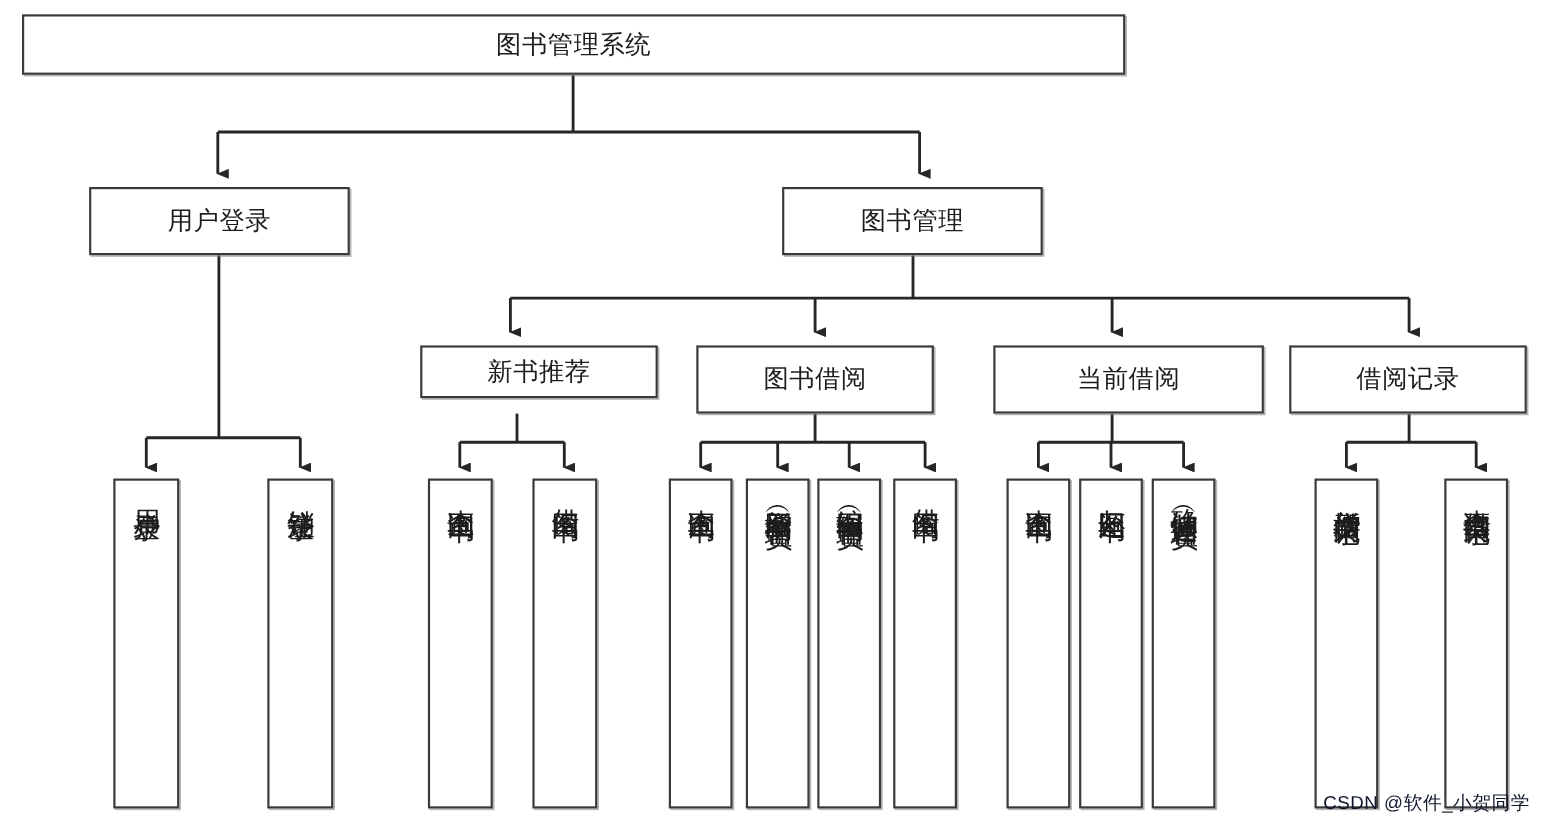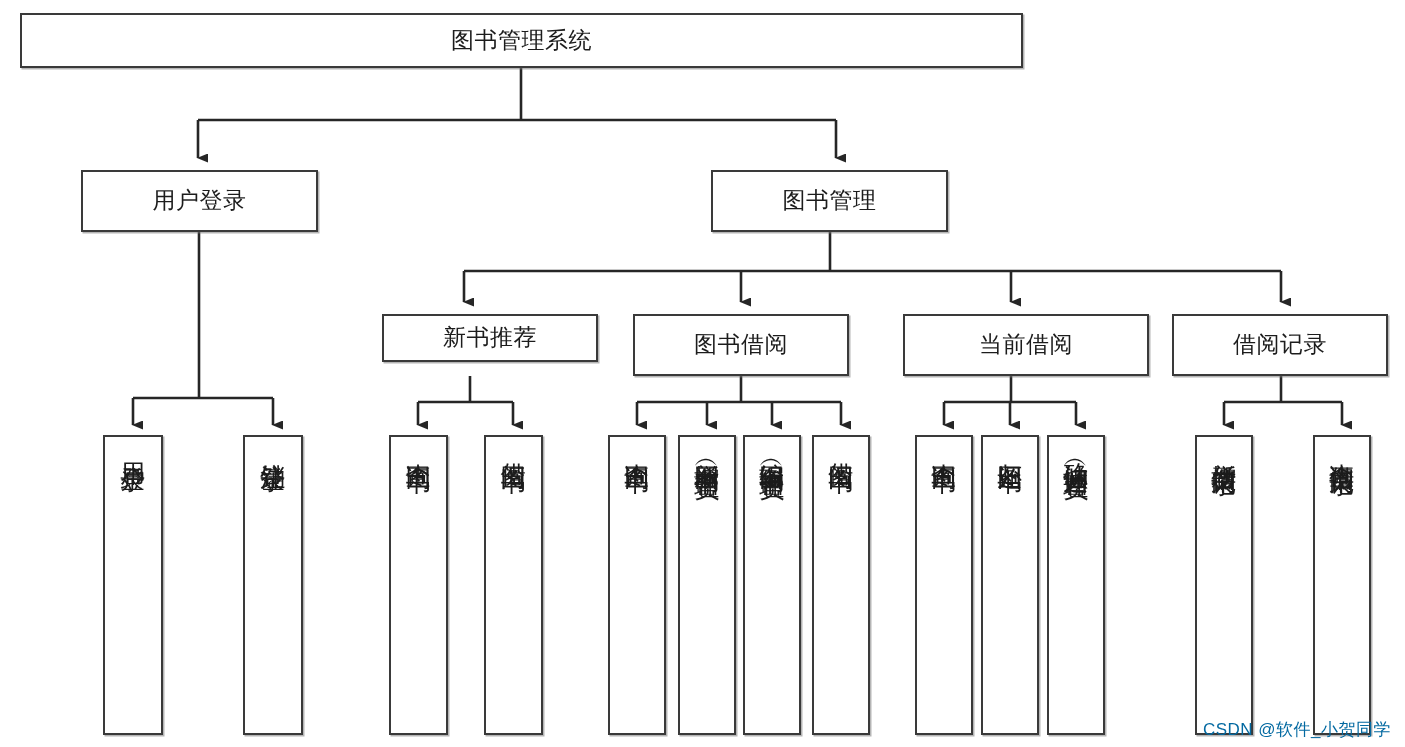--- a/index.html
+++ b/index.html
@@ -56,21 +56,21 @@
     font-size: 25px;
     line-height: 1.05;
     letter-spacing: 2px;
     white-space: nowrap;
   }
   #watermark {
     position: absolute;
     right: 14px;
     bottom: 6px;
     font-size: 17px;
-    color: #0369a1;
+    color: #0f172a;
     letter-spacing: 0.5px;
     white-space: nowrap;
     pointer-events: none;
   }
 </style>
 </head>
 <body>
 
 <div id="canvas">
 

